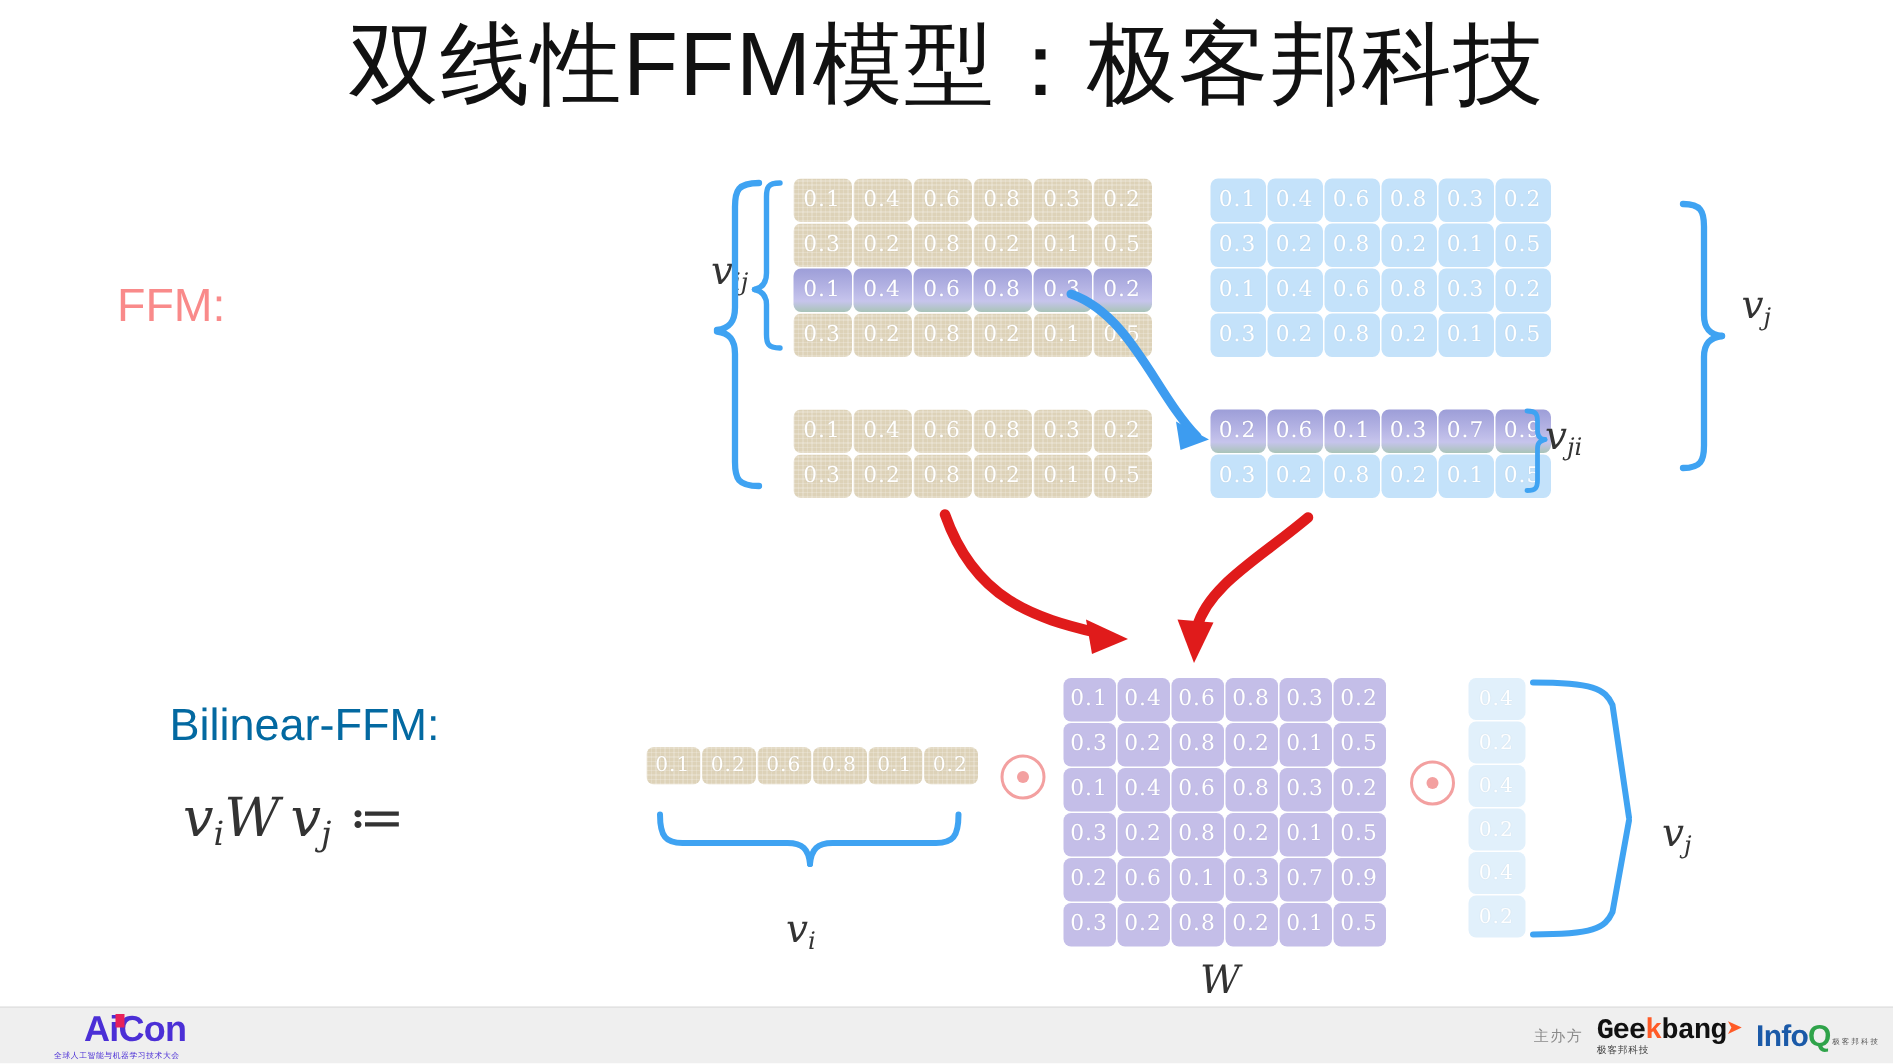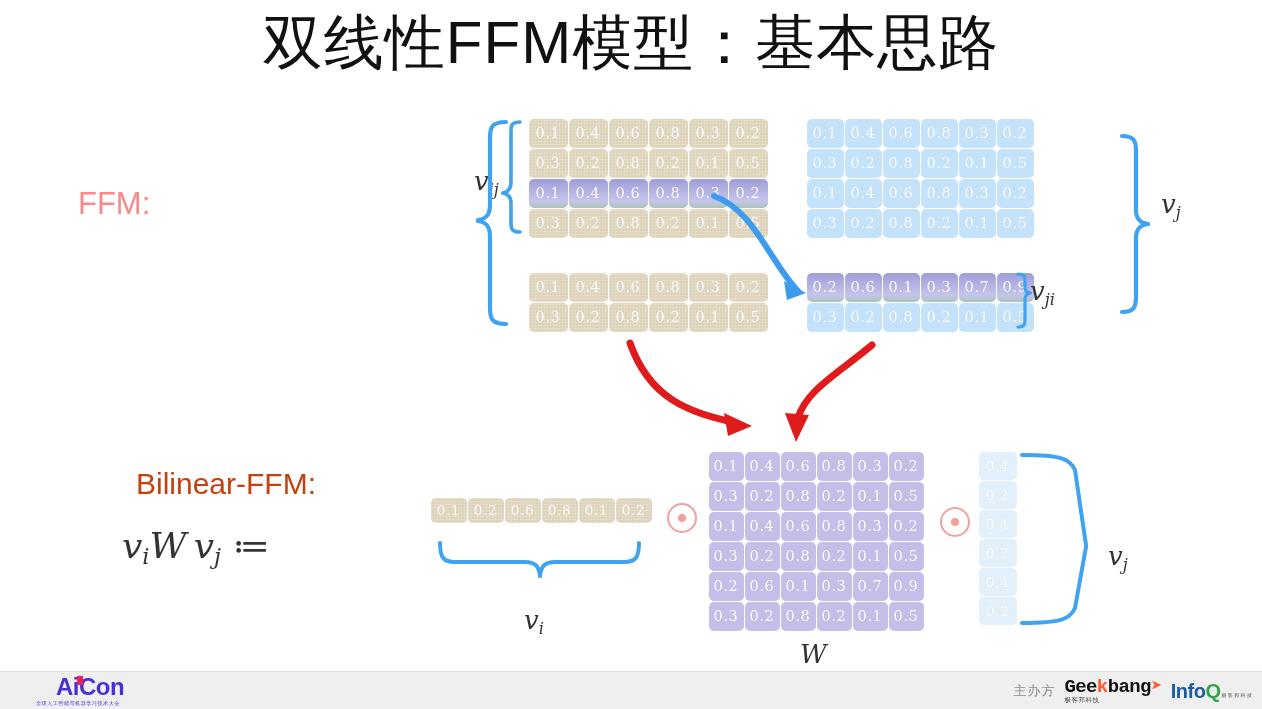--- a/index.html
+++ b/index.html
@@ -17,22 +17,22 @@
     font-size:60px;line-height:74px;color:#111;font-weight:400;
     letter-spacing:1px;
   }
 
   
   .lbl-ffm{
     position:absolute;left:78px;top:186px;
     font-size:31px;color:#f98a8a;font-weight:400;
   }
   .lbl-bilinear{
-    position:absolute;left:136px;top:467px;
-    font-size:30px;color:#c2410c;font-weight:400;
+    position:absolute;left:113px;top:467px;
+    font-size:30px;color:#0369a1;font-weight:400;
   }
   .math{
     font-family:"DejaVu Serif","Liberation Serif",serif;
     font-style:italic;color:#333;
   }
   .eq-ffm{
     position:absolute;left:146px;top:172px;
     font-size:37px;color:#333;white-space:nowrap;
   }
   .eq-bilinear{
@@ -101,37 +101,37 @@
   .aicon{position:absolute;left:36px;top:3px;}
   .aicon-main{
     font-size:24px;font-weight:bold;color:#4b2fd6;letter-spacing:-0.5px;
     line-height:24px;position:relative;display:inline-block;margin-left:20px;
   }
   .aicon-main .dot{
     position:absolute;left:21px;top:-2px;width:6px;height:9px;background:#e8215a;
   }
   .aicon-sub{font-size:5.2px;color:#4b2fd6;letter-spacing:.4px;margin-top:1px;}
   .sponsor{position:absolute;right:10px;top:6px;display:flex;align-items:center;gap:9px;}
-  .sp-label{font-size:13px;color:#8a8a8a;letter-spacing:1px;}
+  .sp-label{font-size:10px;color:#8a8a8a;letter-spacing:1px;}
   .geek{line-height:1;font-family:Liberation Mono, monospace;}
   .geek-main{font-size:19px;font-weight:bold;color:#111;letter-spacing:-.6px;}
   .geek-main .k{color:#ff5b27;}
   .geek-main .arrow{color:#ff5b27;}
   .geek-sub{font-size:6.5px;color:#444;letter-spacing:.5px;margin-top:1px;}
   .infoq{line-height:1;display:flex;align-items:flex-end;}
   .infoq-main{font-size:20px;font-weight:bold;color:#1b5aa8;letter-spacing:-.5px;}
   .infoq-main .q{color:#2fa34a;}
   .infoq-sub{font-size:5px;color:#555;margin-left:1px;margin-bottom:3px;line-height:5px;}
 </style>
 </head>
 <body>
 
 <div class="slide">
 
-  <div class="title">双线性FFM模型：基本思路</div>
+  <div class="title">双线性FFM模型：极客邦科技</div>
 
   <div class="lbl-ffm">FFM:</div>
 
   <div class="lbl-bilinear">Bilinear-FFM:</div>
   <div class="eq-bilinear math">
     <i>v</i><span class="sub">i</span><i>W</i> <i>v</i><span class="sub">j</span>&nbsp;<span class="assign">≔</span>
   </div>
 
   <div class="grid" id="m-vi-top" style="left:528px;top:118px;">
       <div class="grow">

